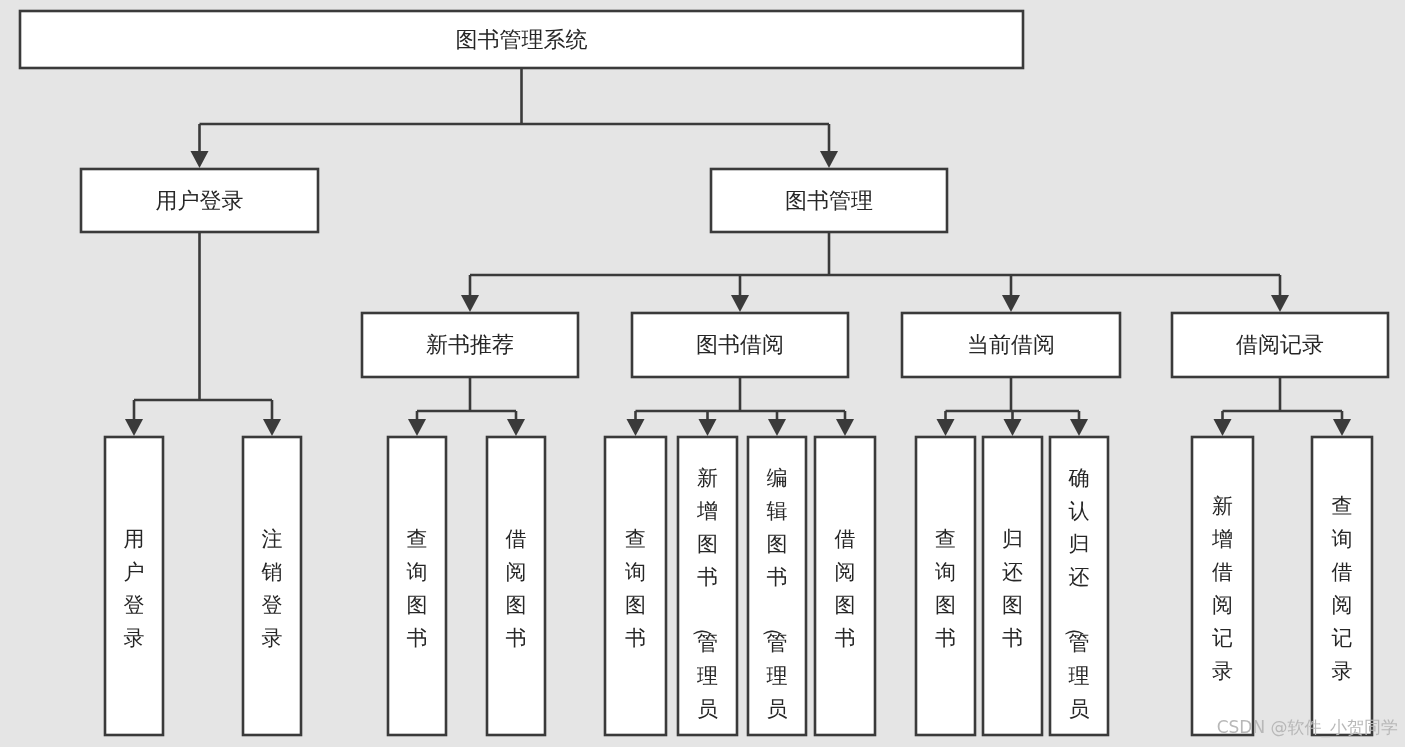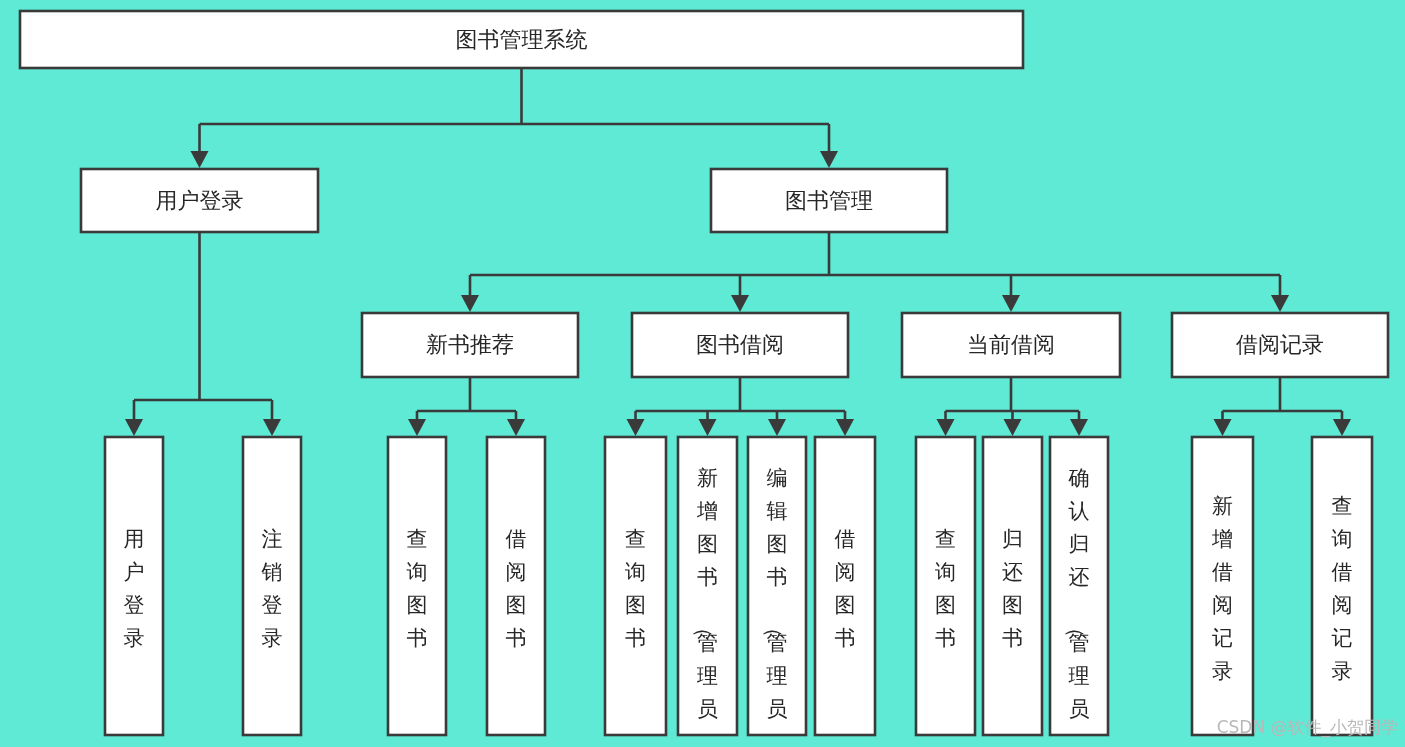--- a/index.html
+++ b/index.html
@@ -10,21 +10,21 @@
   body {
     width: 1405px;
     height: 747px;
     overflow: hidden;
     font-family: "DejaVu Sans", "Liberation Sans", sans-serif;
   }
   #diagram-root {
     position: relative;
     width: 1405px;
     height: 747px;
-    background: #5eead4;
+    background: #e5e5e5;
   }
   svg#flowchart {
     position: absolute;
     left: 0;
     top: 0;
     width: 1405px;
     height: 747px;
     display: block;
   }
   .node-box {

